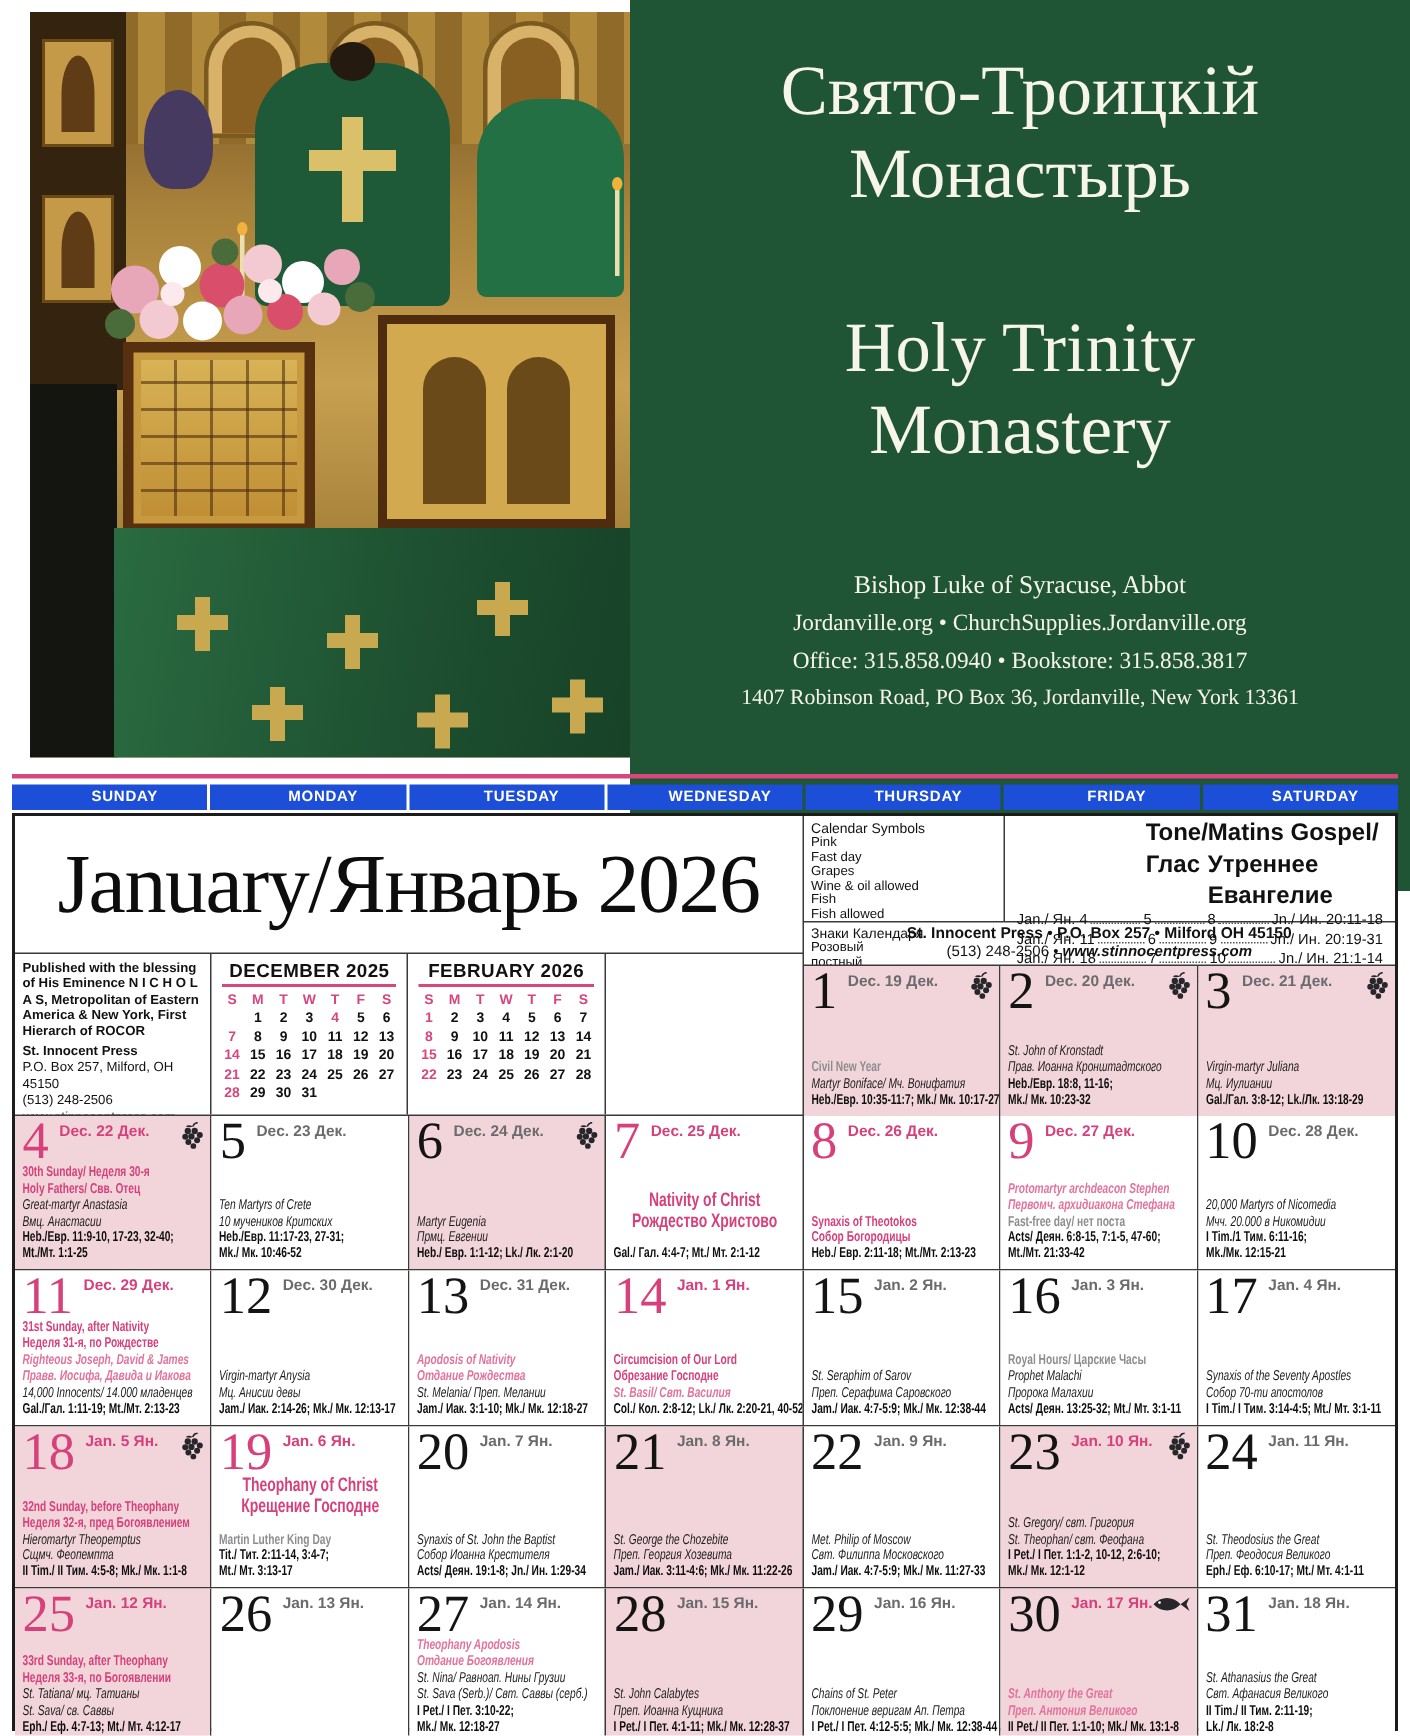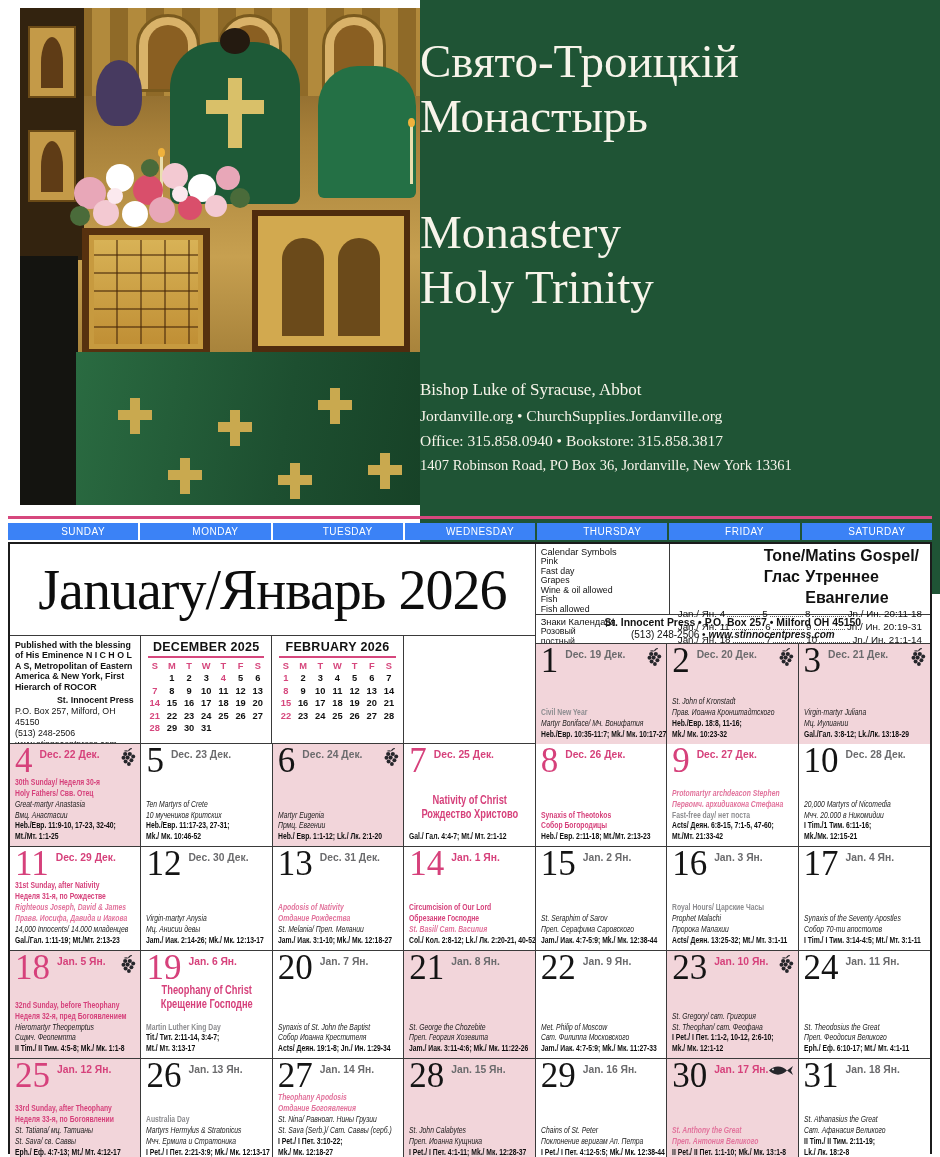--- a/index.html
+++ b/index.html
@@ -30,48 +30,48 @@
   .ph-icon2{position:absolute;left:232px;top:202px;width:158px;height:142px;background:#d2a94f;border:6px solid #4f2c0e;}
   .ph-icon2::before,.ph-icon2::after{content:"";position:absolute;top:22px;width:42px;height:98px;background:#6b4a1a;border-radius:21px 21px 0 0;}
   .ph-icon2::before{left:24px;} .ph-icon2::after{right:24px;}
   .ph-cloth{position:absolute;left:56px;top:344px;right:0;bottom:0;
     background:linear-gradient(100deg,#2a6b41,#1d4f30 60%,#174227);}
   .ph-drape{position:absolute;left:0;top:248px;width:58px;bottom:0;background:#141410;}
   .ph-overlay{position:absolute;left:0;top:0;}
 
   
   .green{position:absolute;left:420px;top:0;width:520px;height:594px;background:#1f5435;color:#f7f4ea;
-    text-align:left;font-family:"Liberation Serif",serif;}
+    text-align:center;font-family:"Liberation Serif",serif;}
   .g-title-ru{margin-top:34px;font-size:47px;line-height:1.18;}
   .g-title-en{margin-top:60px;font-size:47px;line-height:1.18;}
   .g-abbot{margin-top:64px;font-size:17px;}
   .g-line{margin-top:7px;font-size:15.5px;}
   .g-line.addr{font-size:14.5px;}
 
   
   .cal{position:absolute;left:8px;top:516px;width:924px;}
   .cal-rule{height:3px;background:#d6477d;}
   .cal-head{display:flex;gap:2px;margin-top:4px;height:17px;}
-  .wd{flex:1;background:#3b82f6;color:#fff;font-weight:normal;font-size:10px;letter-spacing:.5px;
+  .wd{flex:1;background:#1d4ed8;color:#fff;font-weight:bold;font-size:10px;letter-spacing:.5px;
     display:flex;align-items:center;justify-content:center;padding-left:20px;}
   .cal-body{position:relative;height:612px;border:2px solid #1c1c1c;background:#fff;margin-top:2px;}
 
   .title-box{position:absolute;left:0;top:0;width:57.143%;height:92px;border-right:1px solid #3a3a3a;border-bottom:1px solid #3a3a3a;
     display:flex;align-items:center;justify-content:center;}
   .month-title{font-family:"Liberation Serif",serif;font-size:56px;letter-spacing:-1px;color:#0d0d0d;}
 
   .info-row{position:absolute;left:0;top:92px;width:57.143%;height:108px;display:flex;border-right:1px solid #3a3a3a;border-bottom:1px solid #3a3a3a;}
   .info-box{width:25%;border-right:1px solid #3a3a3a;overflow:hidden;}
   .info-box:last-child{border-right:none;}
 
   .pub{padding:4px 5px;font-size:8.8px;line-height:1.18;}
   .pub div{margin-bottom:1px;}
   .pub-bold{font-weight:bold;}
   .pub-it{font-style:italic;}
-  .pub-gap{margin-top:3px;margin-left:42px;}
+  .pub-gap{margin-top:3px;}
 
   .mini{padding:4px 5px;}
   .mini-title{text-align:center;font-weight:bold;font-size:12.5px;letter-spacing:.3px;}
   .mini-rule{height:1.5px;background:#d6477d;margin:2px 2px 3px;}
   .mini-grid{display:grid;grid-template-columns:repeat(7,1fr);row-gap:2.5px;font-size:9.3px;font-weight:bold;text-align:center;}
   .mini-dl{color:#d6477d;}
   .mini-d.pink{color:#d6477d;}
 
   .symbols-box{position:absolute;left:57.143%;top:0;right:0;height:71px;border-bottom:1px solid #3a3a3a;display:flex;}
   .sym-col{width:34%;border-right:1px solid #3a3a3a;padding:3px 5px;}
@@ -182,22 +182,22 @@
     </g>
   </svg>
 </div>
 
 <div class="green">
   <div class="g-title-ru">
     <div>Свято-Троицкій</div>
     <div>Монастырь</div>
   </div>
   <div class="g-title-en">
+    <div>Holy Trinity</div>
     <div>Monastery</div>
-    <div>Holy Trinity</div>
   </div>
   <div class="g-abbot">Bishop Luke of Syracuse, Abbot</div>
   <div class="g-line">Jordanville.org • ChurchSupplies.Jordanville.org</div>
   <div class="g-line">Office: 315.858.0940 • Bookstore: 315.858.3817</div>
   <div class="g-line addr">1407 Robinson Road, PO Box 36, Jordanville, New York 13361</div>
 </div>
 
 <div class="cal">
   <div class="cal-rule"></div>
   <div class="cal-head" id="wdrow">
@@ -805,26 +805,20 @@
               <div class="line l-italic">St. Tatiana/ мц. Татианы</div>
               <div class="line l-italic">St. Sava/ св. Саввы</div>
               <div class="line l-reading">Eph./ Еф. 4:7-13; Mt./ Мт. 4:12-17</div>
             </div>
           </div>
           <div class="cell">
             <div class="cell-head">
               <span class="dnum">26</span>
               <span class="ddate">Jan. 13 Ян.</span>
             </div>
-            <div class="cell-lines">
-              <div class="line l-gray">Australia Day</div>
-              <div class="line l-italic">Martyrs Hermylus &amp; Stratonicus</div>
-              <div class="line l-italic">Мчч. Ермила и Стратоника</div>
-              <div class="line l-reading">I Pet./ I Пет. 2:21-3:9; Mk./ Мк. 12:13-17</div>
-            </div>
           </div>
           <div class="cell">
             <div class="cell-head">
               <span class="dnum">27</span>
               <span class="ddate">Jan. 14 Ян.</span>
             </div>
             <div class="cell-lines">
               <div class="line l-pinkitalic">Theophany Apodosis</div>
               <div class="line l-pinkitalic">Отдание Богоявления</div>
               <div class="line l-italic">St. Nina/ Равноап. Нины Грузии</div>

